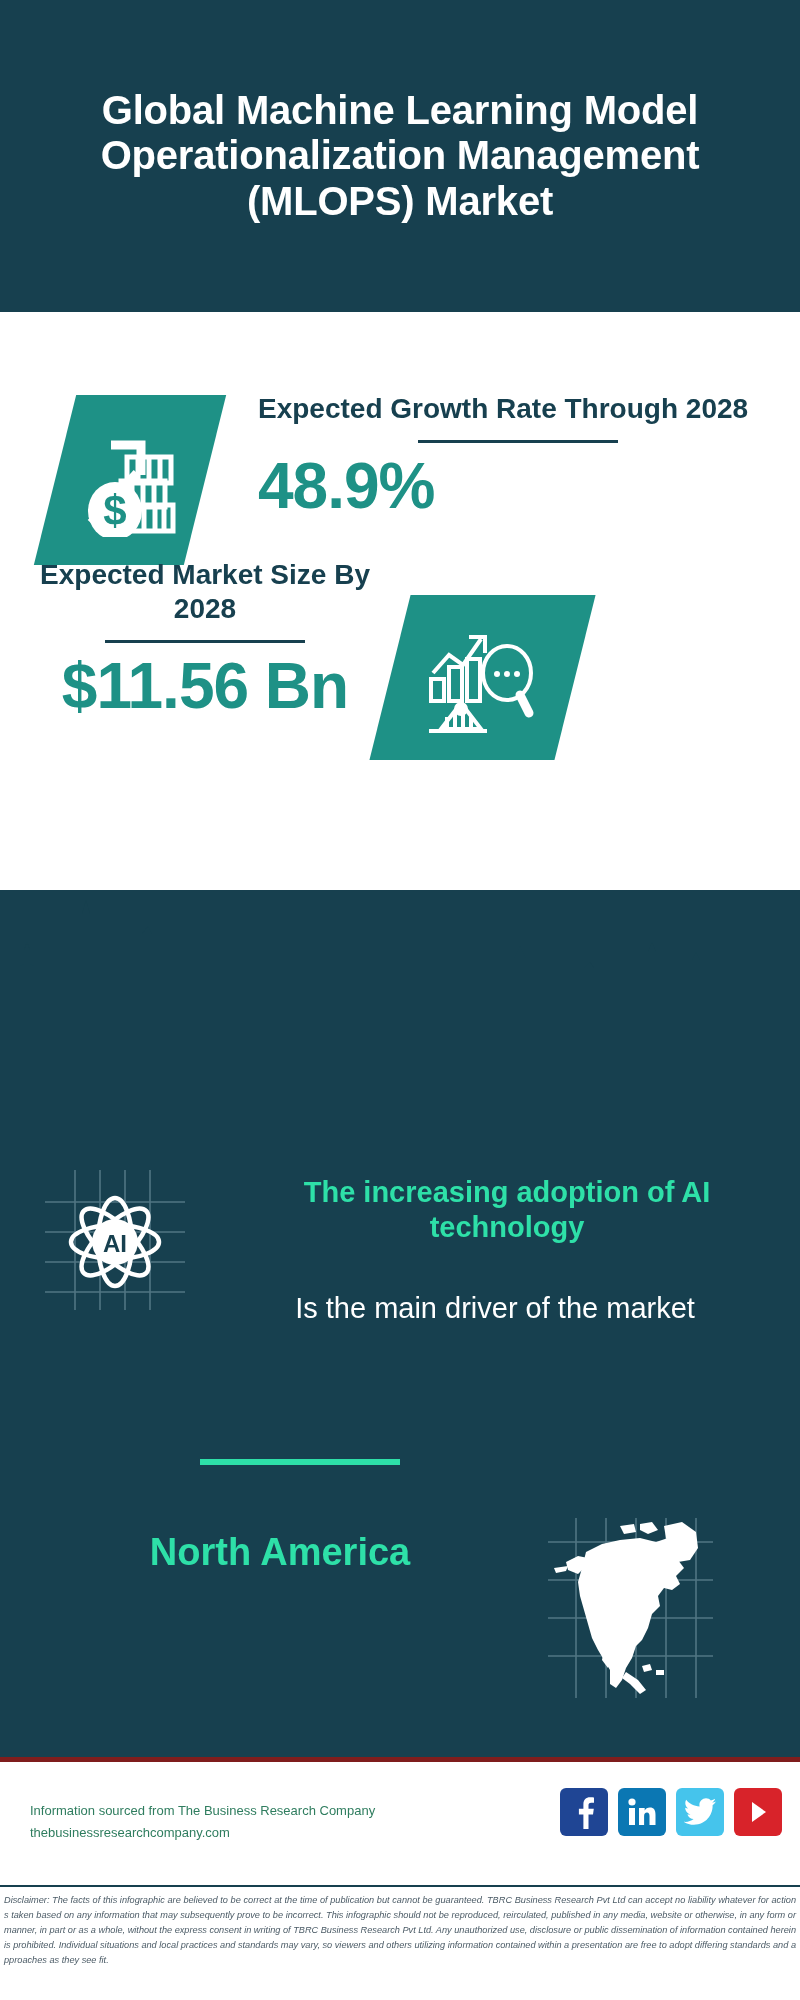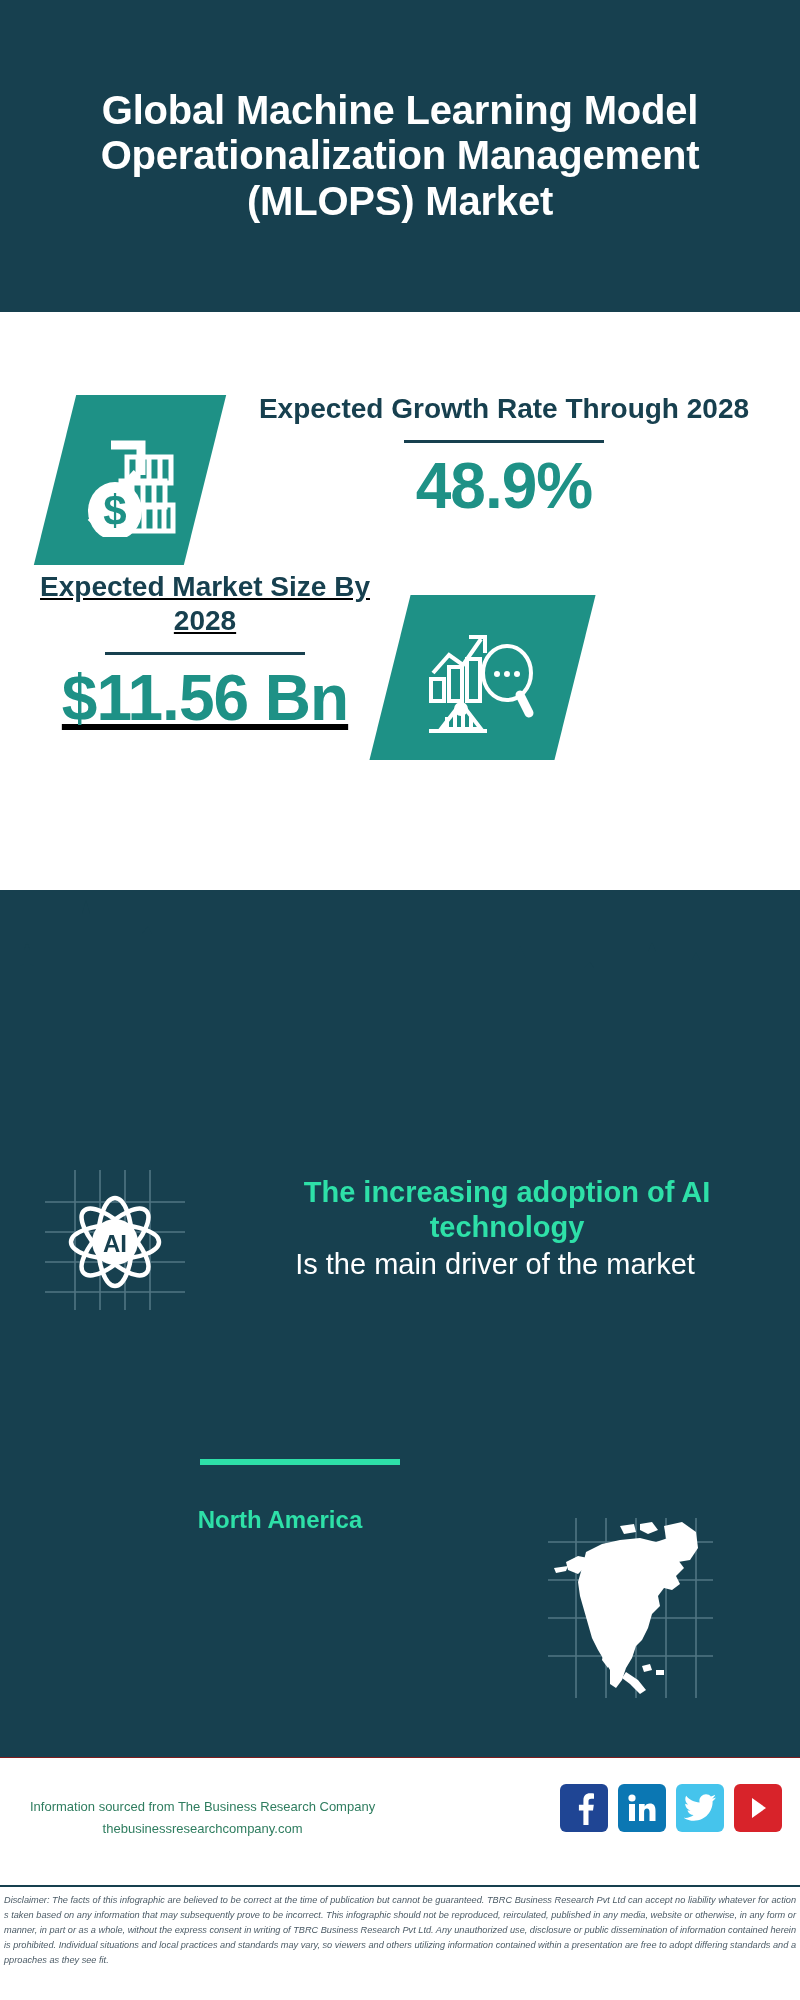--- a/index.html
+++ b/index.html
@@ -60,23 +60,22 @@
     display: flex;
     align-items: center;
     justify-content: center;
     width: 100%; height: 100%;
   }
 
   
   .stat1-tile { left: 55px; top: 83px; width: 150px; height: 170px; }
   .stat1-text {
     position: absolute;
-    left: 244px; top: 80px;
+    left: 258px; top: 80px;
     width: 520px;
-    text-align: center;
   }
   
   .stat2-tile { left: 395px; top: 350px; width: 170px; height: 170px; }
   .stat2-text {
     position: absolute;
     left: 30px; top: 345px;
     width: 360px;
     text-align: center;
   }
 
@@ -131,56 +130,57 @@
     font-size: 29px;
     font-weight: bold;
     line-height: 1.22;
     margin-left: 24px;
   }
   .driver-sub {
     color: #ffffff;
     font-size: 29px;
     font-weight: normal;
     line-height: 1.25;
+    margin-top: 44px;
   }
 
   .mid-divider {
     position: absolute;
     left: 200px; top: 1459px;
     width: 200px; height: 6px;
     background: #2ee0a8;
   }
 
   .region-block {
     position: absolute;
     left: 30px; top: 1455px;
     width: 500px;
     text-align: center;
   }
   .region-highlight {
     color: #2ee0a8;
-    font-size: 24px;
+    font-size: 38px;
     font-weight: bold;
     line-height: 1.24;
+    margin-top: 24px;
   }
   .region-sub {
     color: #ffffff;
     font-size: 29px;
     font-weight: normal;
     line-height: 1.26;
   }
 
   
   .footer-bar {
     position: absolute;
     left: 0; top: 1757px;
     width: 800px; height: 128px;
     background: #ffffff;
-    border-top: 1px solid #7f1d1d;
-    text-align: center;
+    border-top: 5px solid #7f1d1d;
   }
   .footer-src {
     position: absolute;
     left: 30px; top: 38px;
     color: #2f7d5f;
     font-size: 13px;
     line-height: 1.7;
   }
   .footer-social {
     position: absolute;
@@ -289,21 +289,21 @@
             <line x1="32" y1="112" x2="32" y2="96"></line>
             <line x1="40" y1="112" x2="40" y2="94"></line>
             <line x1="48" y1="112" x2="48" y2="100"></line>
           </g>
           <line x1="6" y1="114" x2="64" y2="114"></line>
         </svg>
       </span>
     </div>
   </div>
 
-  <div class="stat2-text" style="left:25px; top:570px; width:360px;text-decoration:underline;">
+  <div class="stat2-text" style="left:25px; top:558px; width:360px;">
     <div class="stat-label">Expected Market Size By 2028</div>
     <div class="stat-rule"></div>
     <div class="stat-value">$11.56 Bn</div>
   </div>
 
   <div class="dark-section"></div>
 
   <div class="skyline-wrap">
     <svg viewBox="0 0 800 120" preserveAspectRatio="none">
       <path fill="#17404f" d="M0 120 L0 94 L6 94 L6 84 L12 84 L12 96 L20 96 L20 76 L24 74 L24 60 L27 52

